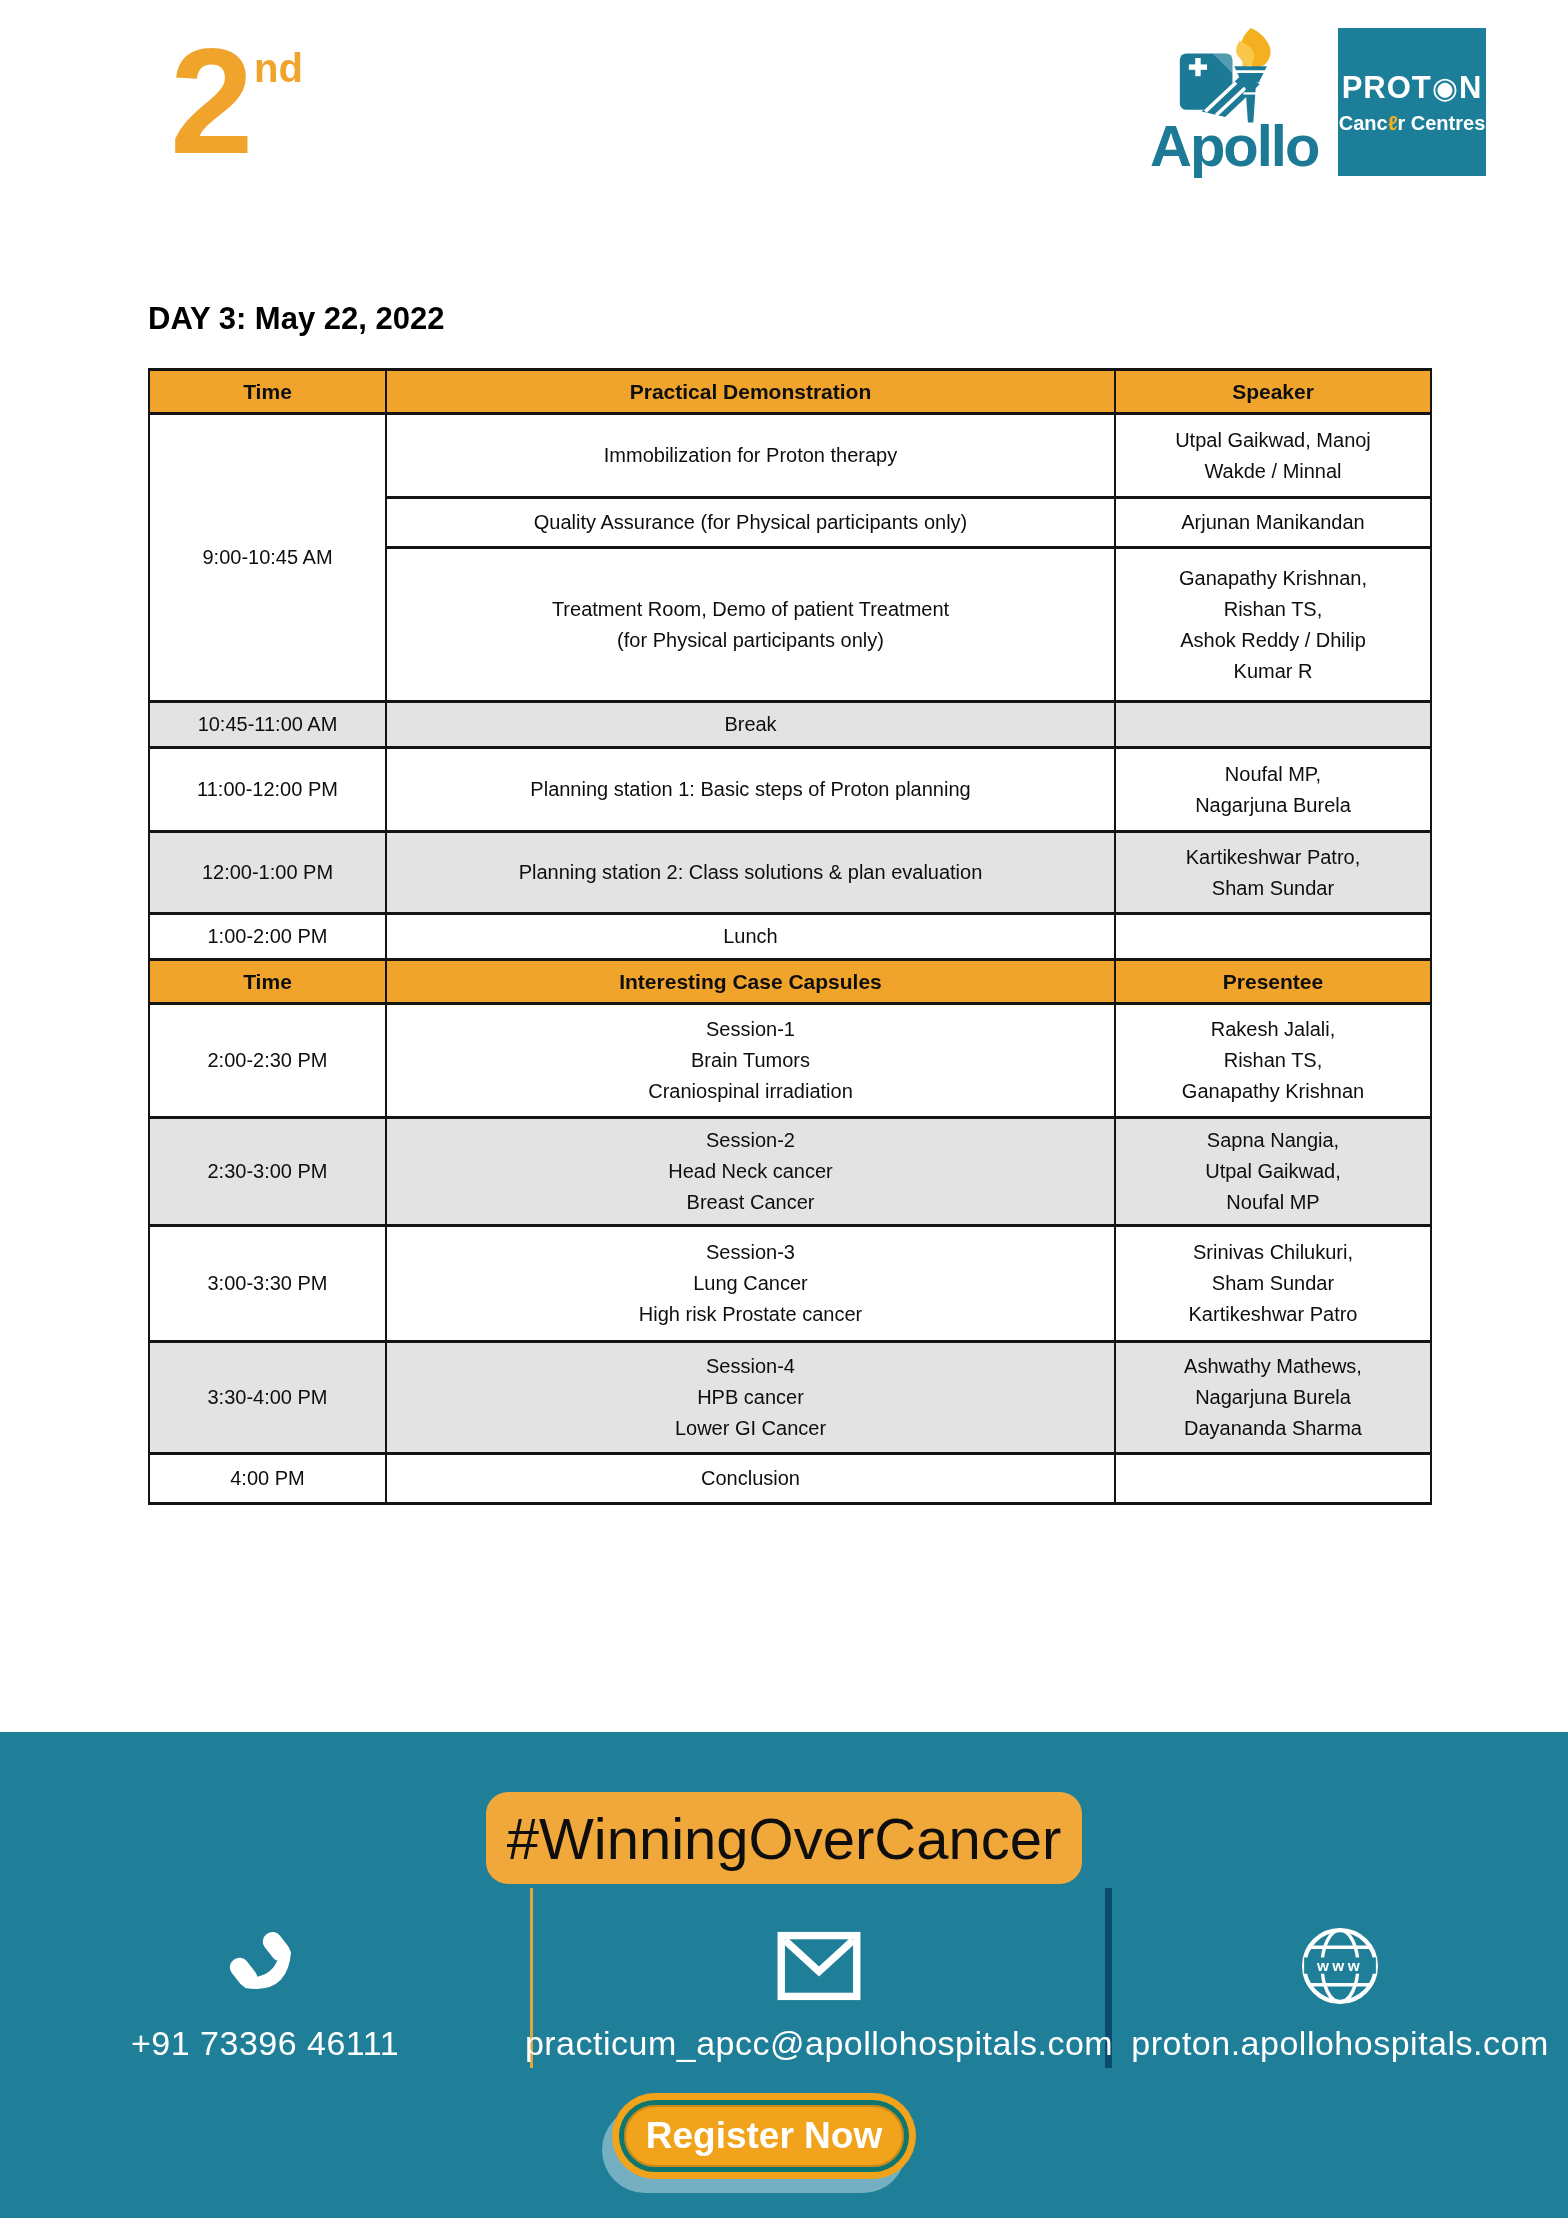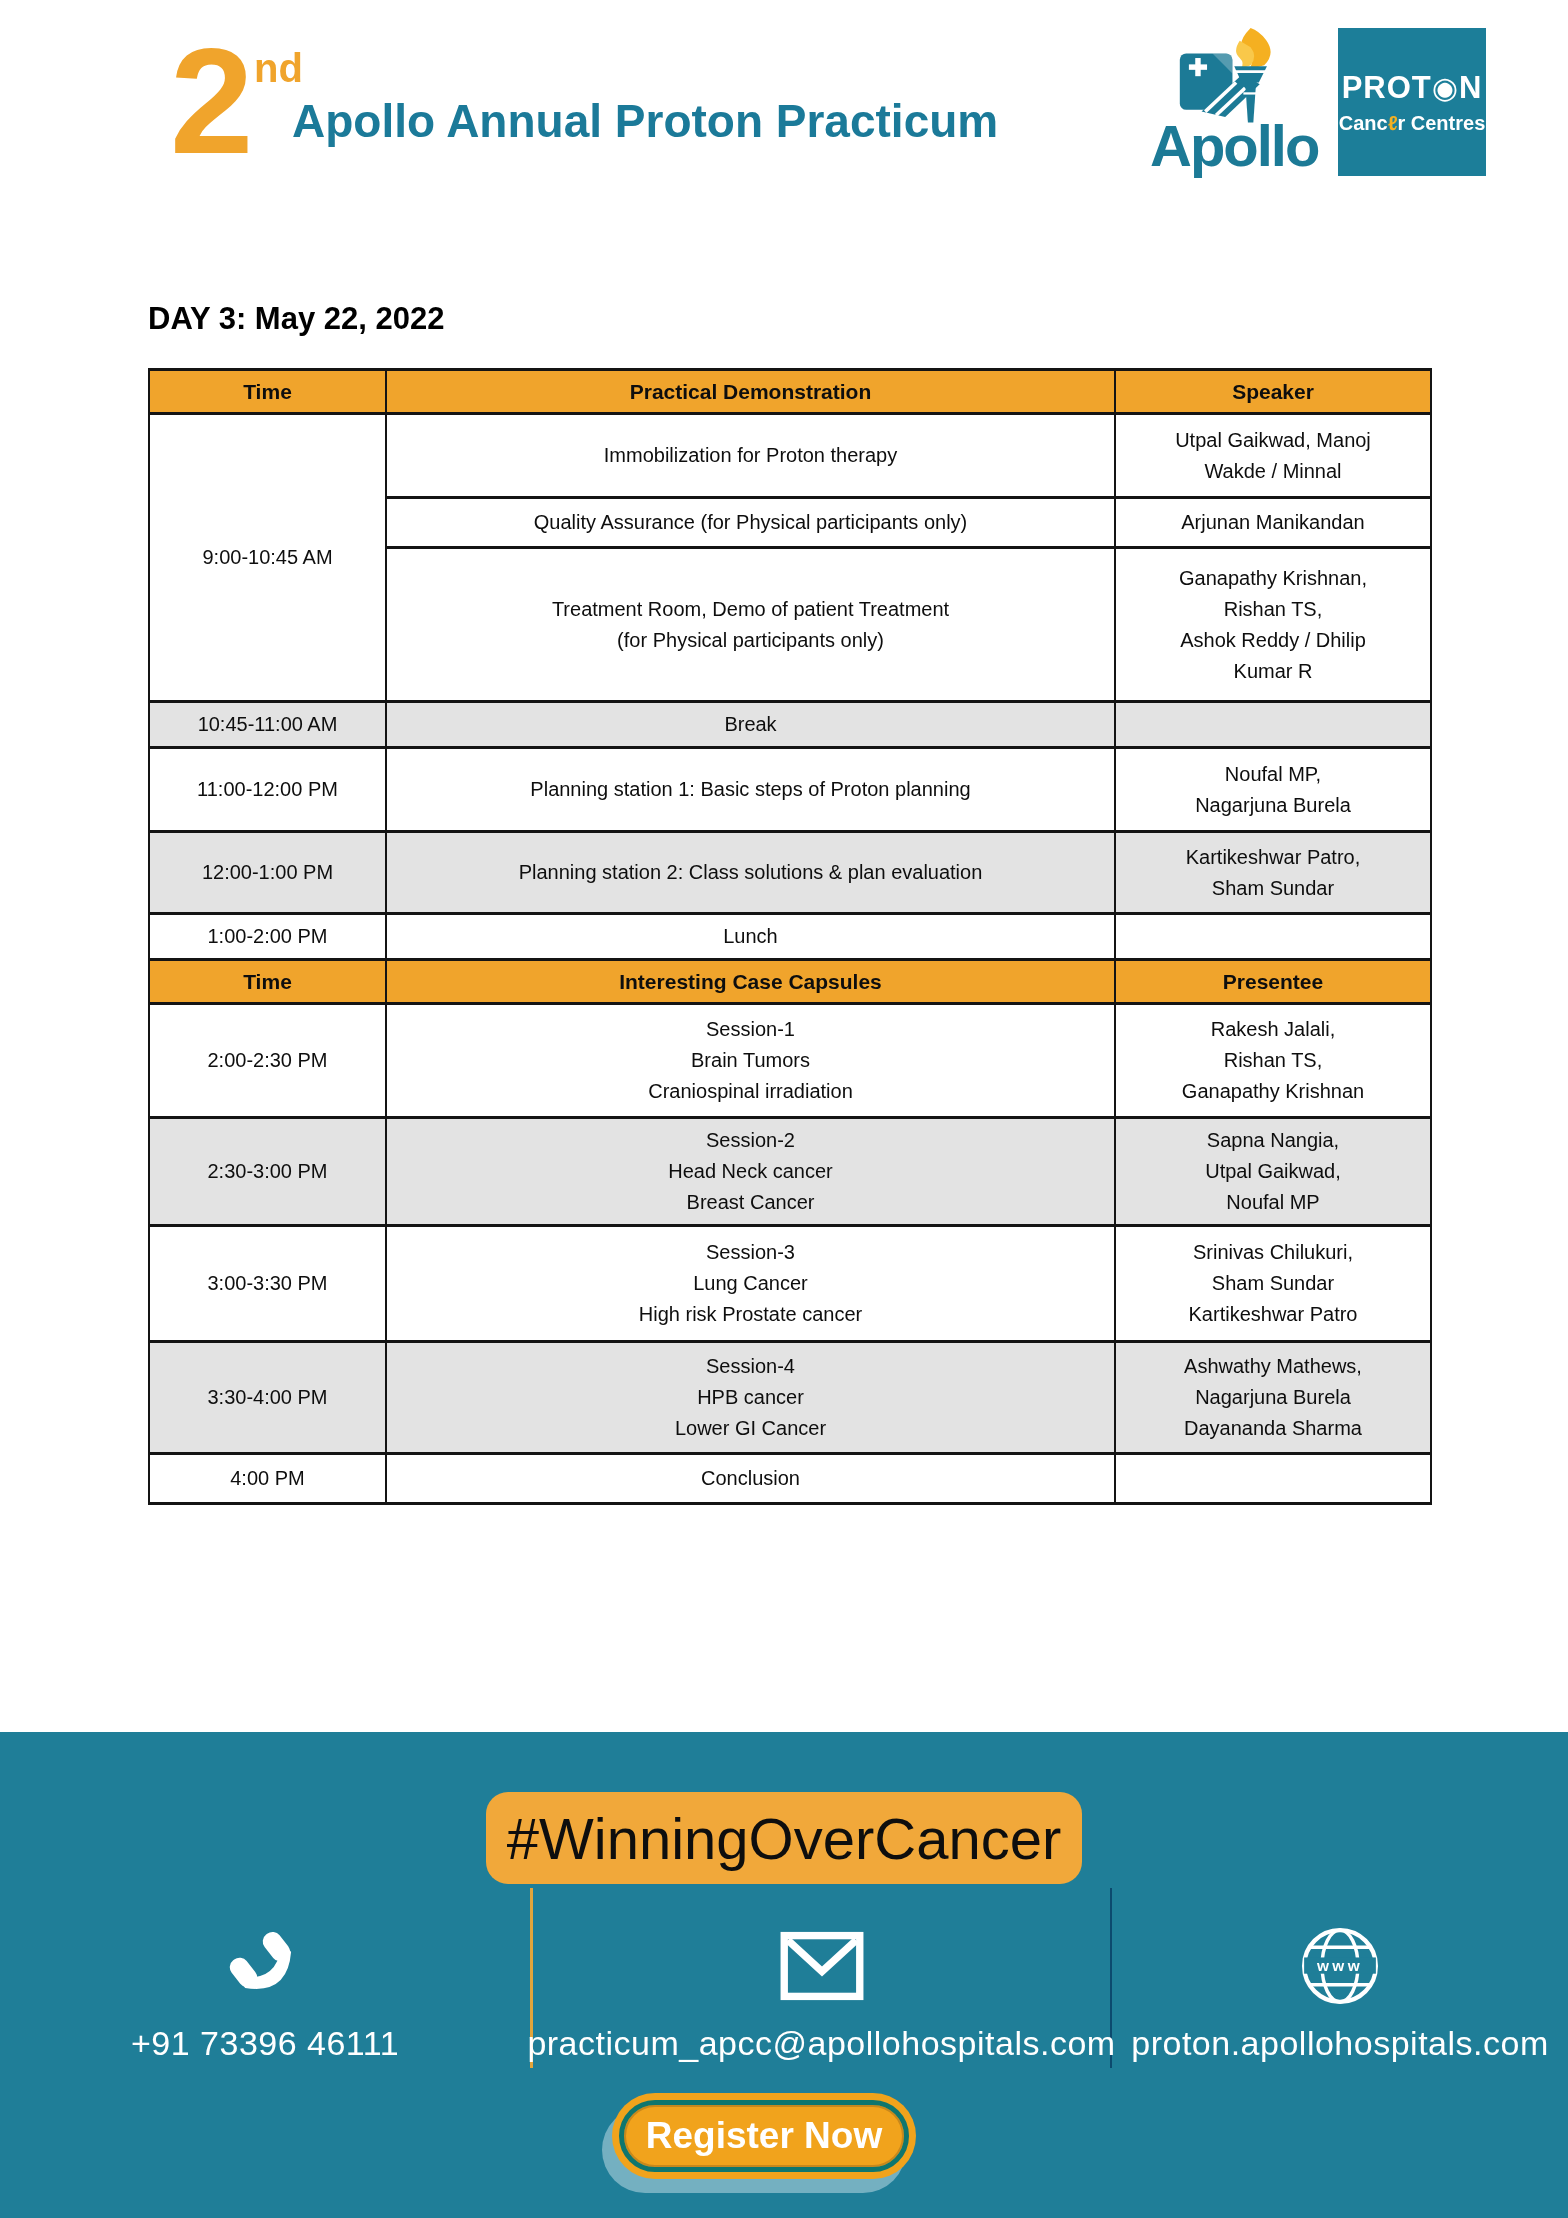--- a/index.html
+++ b/index.html
@@ -45,41 +45,40 @@
 
   
   .footer { position:absolute; left:0; top:1732px; width:1568px; height:486px; background:#1F7E98; }
   .hashtag-badge { position:absolute; left:50%; transform:translateX(-50%); top:16px;
                    width:596px; height:92px; background:#F1A83A; border-radius:22px;
                    display:flex; align-items:center; justify-content:center;
                    font-size:58px; color:#0e0e0e; white-space:nowrap;margin-top:44px; }
   .contact-row { position:absolute; left:0; top:156px; width:1568px; height:180px; display:flex; }
   .contact-col { display:flex; flex-direction:column; align-items:center; padding-top:38px; }
   .col-phone { width:530px; }
-  .col-email { width:582px; border-left:3px solid #E2A53C; border-right:2px solid #0c4a6e; }
+  .col-email { width:582px; border-left:3px solid #E2A53C; border-right:7px solid #0c4a6e; }
   .col-web { flex:1; }
   .contact-text { margin-top:18px; font-size:34px; color:#ffffff; letter-spacing:0.5px; white-space:nowrap; }
   .icon-slot { height:80px; display:flex; align-items:center; justify-content:center; }
 
   .register-wrap { position:absolute; left:612px; top:361px; width:304px; height:86px;
                    background:#F1A31C; border-radius:44px; padding:7px;
                    box-shadow:-10px 14px 0 rgba(220,238,244,0.45); cursor:pointer; }
   .register-inner { width:100%; height:100%; border:5px solid #0f766e; border-radius:36px;
                     box-shadow:inset 0 0 0 2px #c8881c;
                     display:flex; align-items:center; justify-content:center; }
   .register-label { color:#ffffff; font-weight:bold; font-size:37px; white-space:nowrap; }
 </style>
 </head>
 <body>
 
 <div class="page">
 
   <div class="big-two">2</div>
   <div class="big-two-sup">nd</div>
-  <div class="event-title">Apollo Annual Proton Practicum</div>
 
   <div class="apollo-logo">
     <svg width="118" height="100" viewBox="0 0 130 110">
       <path d="M80 0 Q62 18 75 29 Q86 38 77 46 L95 41 Q108 28 97 13 Q89 3 80 0 Z" fill="#F5B021"></path>
       <path d="M68 14 Q60 26 68 33 Q74 39 69 45 L80 41 Q88 31 80 21 Z" fill="#F9C84A"></path>
       <rect x="2" y="28" width="58" height="62" rx="7" fill="#1C7A96"></rect>
       <path d="M60 28 L60 50 L38 28 Z" fill="#ffffff" opacity="0.25"></path>
       <rect x="12" y="40" width="20" height="6" fill="#ffffff"></rect>
       <rect x="19" y="33" width="6" height="20" fill="#ffffff"></rect>
       <path d="M26 92 L72 50 L90 62 L52 98 Z" fill="#1C7A96"></path>

